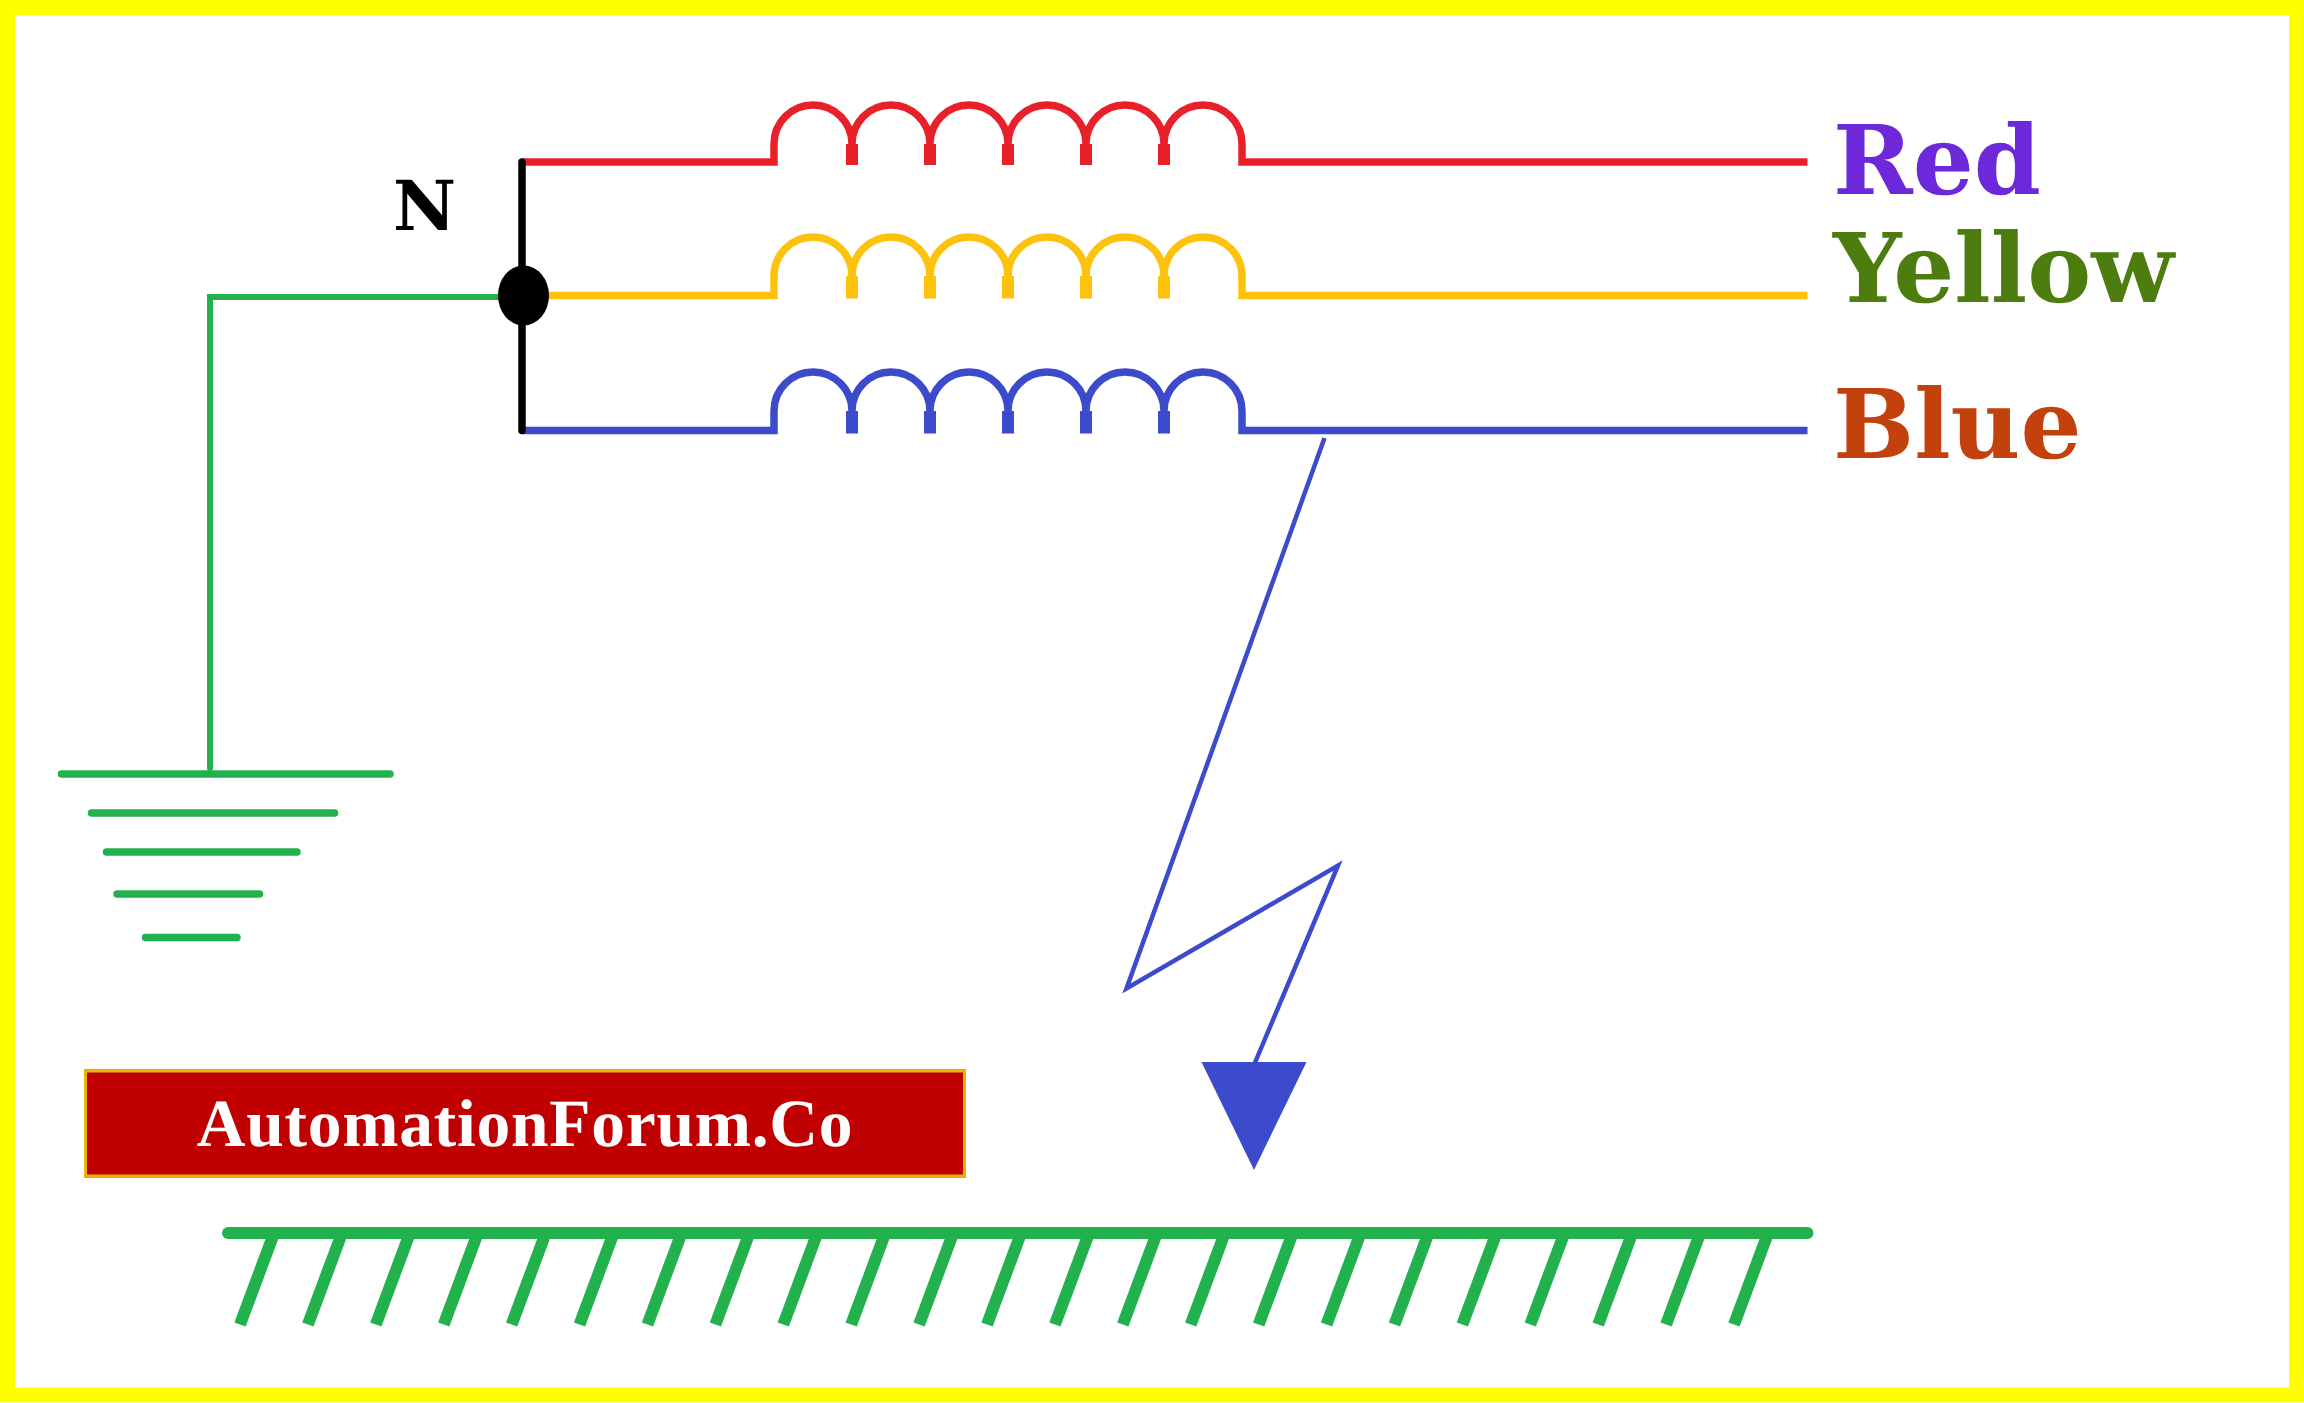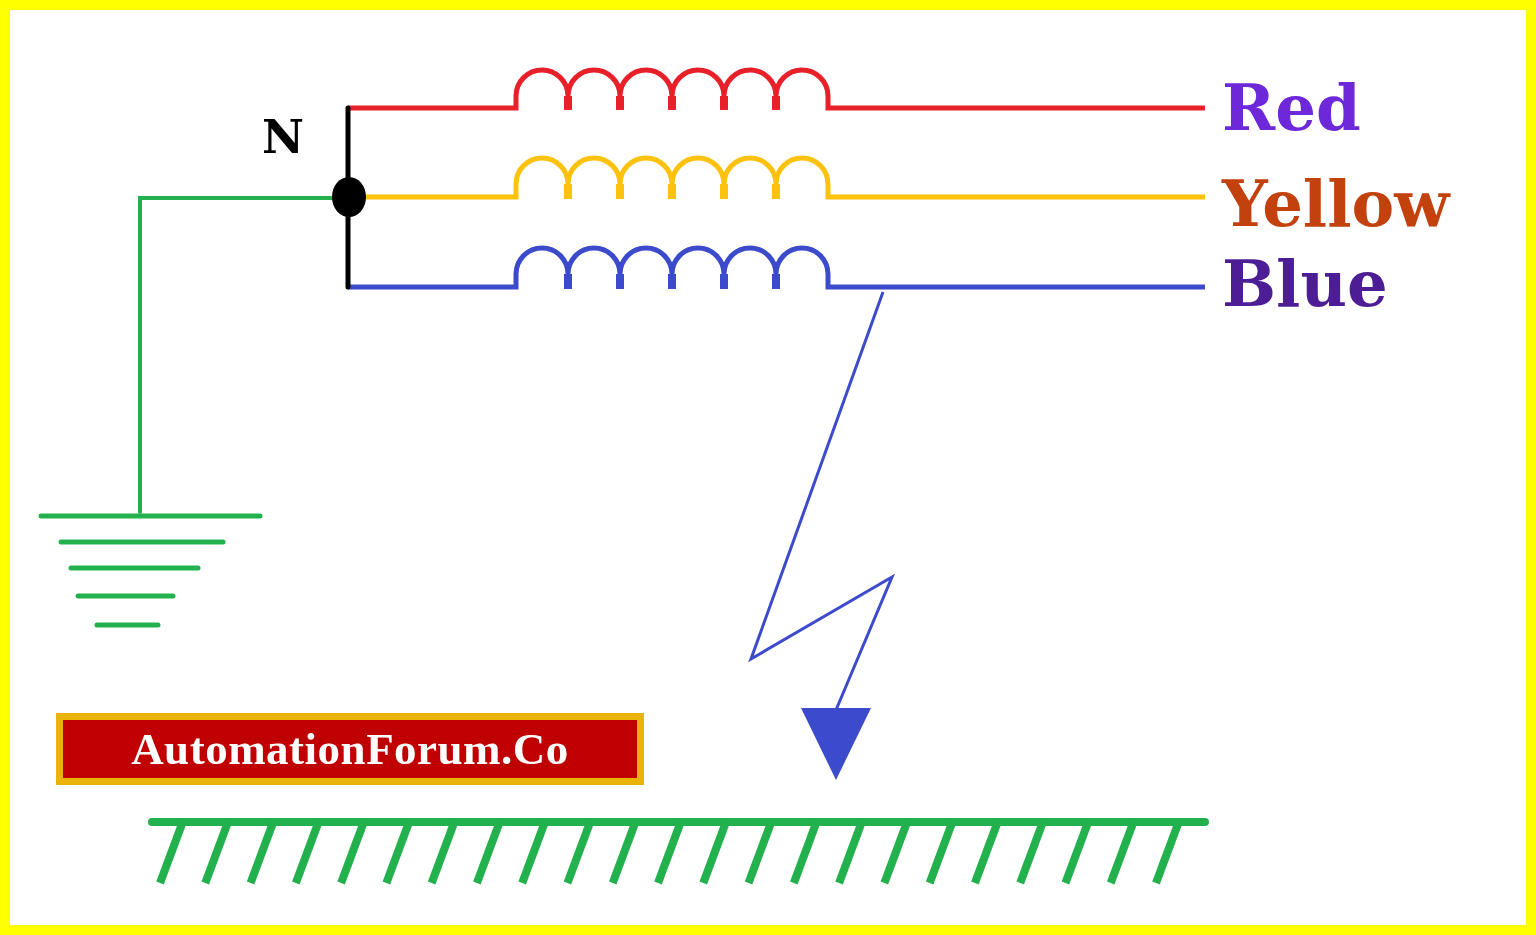--- a/index.html
+++ b/index.html
@@ -2,21 +2,21 @@
 <html><head>
 <meta charset="utf-8">
 <style>
   html, body { margin: 0; padding: 0; background: #ffffff; }
   body { width: 1536px; height: 935px; overflow: hidden; position: relative; font-family: "DejaVu Serif", serif; }
   .frame { position: absolute; left: 0; top: 0; width: 1536px; height: 935px; box-sizing: border-box; border: 10px solid #ffff00; background: #fff; }
   svg.diagram { position: absolute; left: 0; top: 0; }
   .label { position: absolute; font-family: "DejaVu Serif", serif; font-weight: bold; line-height: 1; white-space: nowrap; }
   .n-label { left: 262px; top: 114px; font-size: 46px; color: #000; letter-spacing: 1px; }
   .phase-label { left: 1222px; font-size: 64px; }
-  .banner { position: absolute; left: 56px; top: 713px; width: 588px; height: 72px; box-sizing: border-box; background: #c00000; border: 7px solid #eab308; display: flex; align-items: center; justify-content: center; }
+  .banner { position: absolute; left: 56px; top: 713px; width: 588px; height: 72px; box-sizing: border-box; background: #c00000; border: 2px solid #eab308; display: flex; align-items: center; justify-content: center; }
   .banner span { font-family: "Liberation Serif", serif; font-weight: bold; color: #fff; font-size: 45px; letter-spacing: 0.5px; }
 </style>
 </head>
 <body>
 
 <div class="frame"></div>
 
 <svg class="diagram" width="1536" height="935" viewBox="0 0 1536 935">
 
   <g stroke="#22b14c" stroke-width="4" fill="none" stroke-linecap="round">
@@ -99,18 +99,18 @@
         <line x1="1042.1818181818182" y1="824" x2="1020.1818181818182" y2="883"></line>
         <line x1="1087.4545454545455" y1="824" x2="1065.4545454545455" y2="883"></line>
         <line x1="1132.7272727272727" y1="824" x2="1110.7272727272727" y2="883"></line>
         <line x1="1178" y1="824" x2="1156" y2="883"></line>
       </g>
   </g>
 </svg>
 
 <div class="label n-label">N</div>
 <div class="label phase-label" style="top:76px;color:#6d28d9">Red</div>
-<div class="label phase-label" style="top:172px;color:#c2410c">Yellow</div>
-<div class="label phase-label" style="top:252px;color:#4c1d95">Blue</div>
+<div class="label phase-label" style="top:148px;color:#4d7c0f">Yellow</div>
+<div class="label phase-label" style="top:252px;color:#c2410c">Blue</div>
 
 <div class="banner">
   <span>AutomationForum.Co</span>
 </div>
 
 </body></html>

